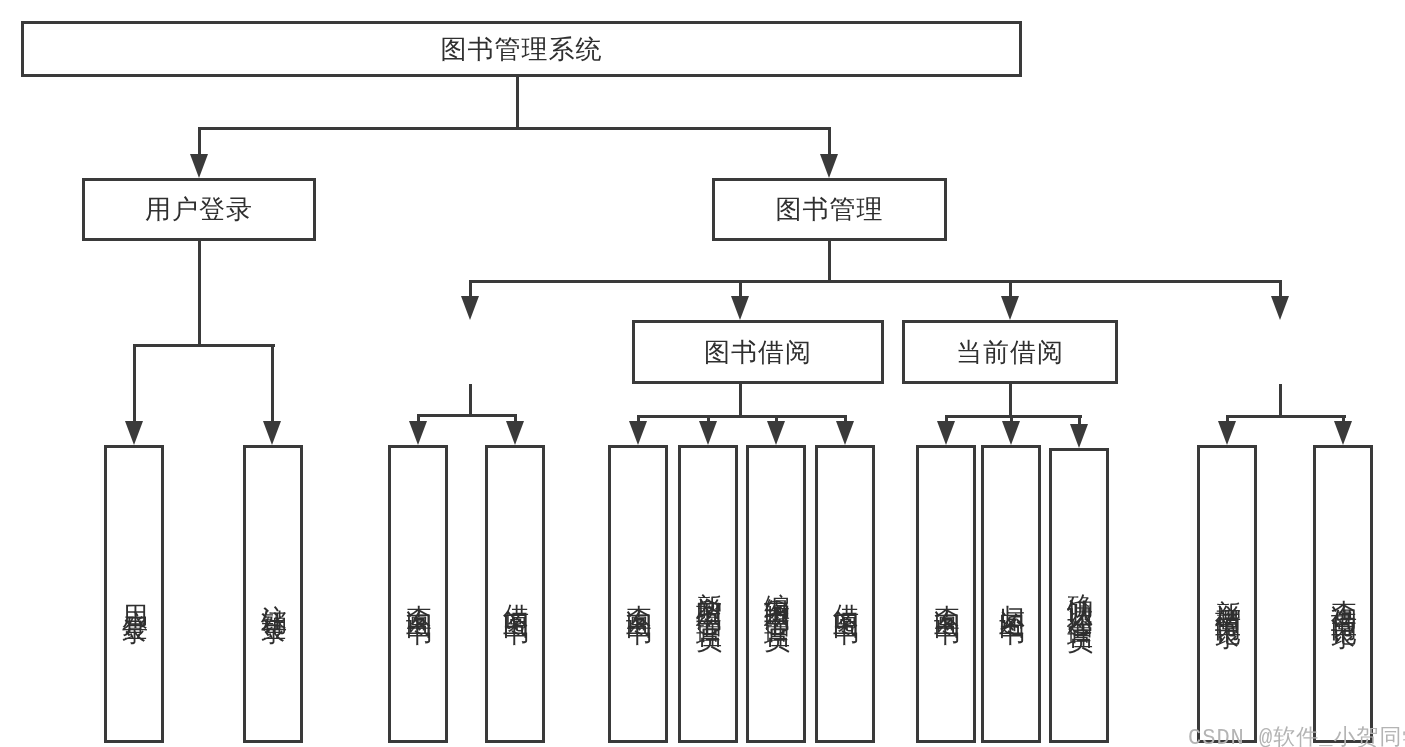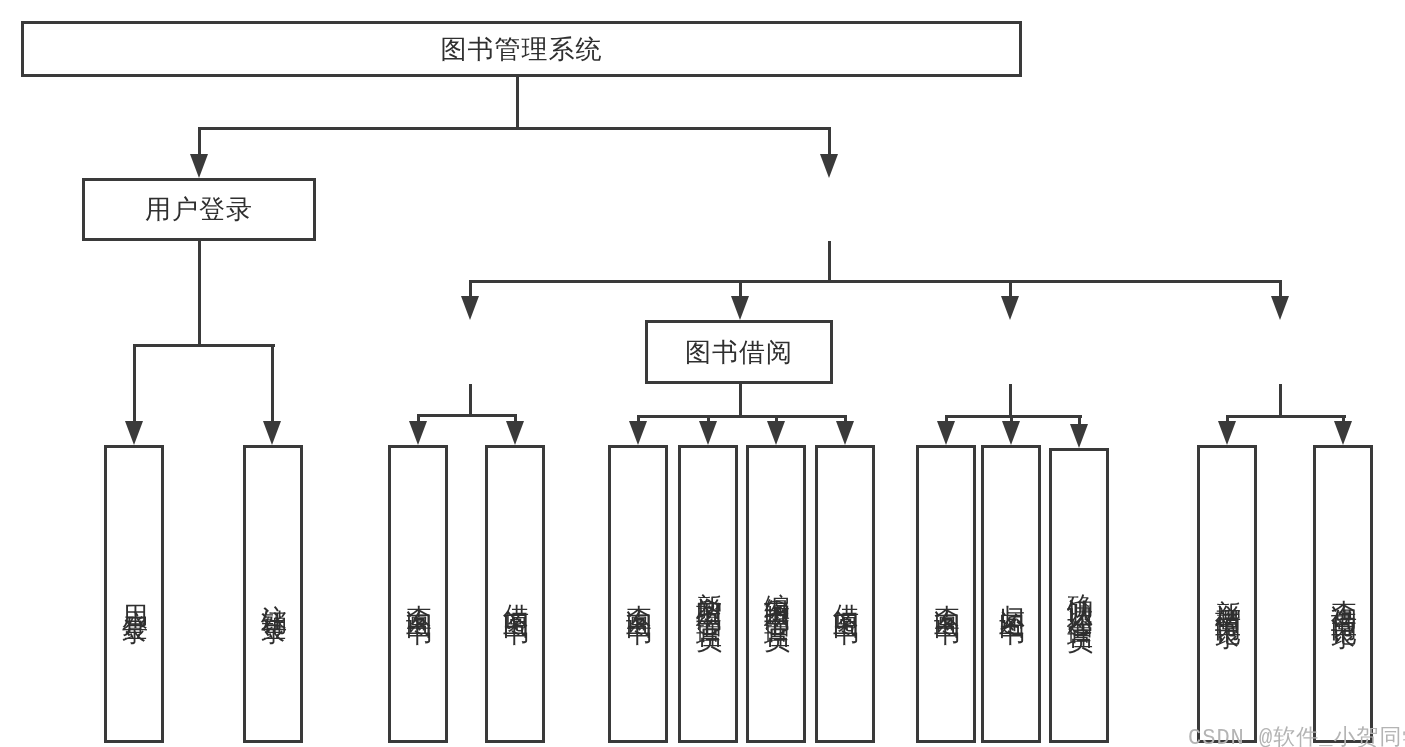--- a/index.html
+++ b/index.html
@@ -50,24 +50,26 @@
 </style>
 </head>
 <body>
 
 <div id="canvas">
 
   <div class="b" style="left:21px;top:13px;width:1001px;height:56px;">图书管理系统</div>
 
   <div class="b" style="left:82px;top:170px;width:234px;height:63px;">用户登录</div>
 
+  <div class="b" style="left:712px;top:170px;width:235px;height:63px;">图书管理</div>
 
 
-  <div class="b" style="left:645px;top:312px;width:188px;height:64px;">图书借阅</div>
+  <div class="b" style="left:632px;top:312px;width:252px;height:64px;">图书借阅</div>
 
+  <div class="b" style="left:902px;top:312px;width:216px;height:64px;">当前借阅</div>
 
 
   <div class="v" style="left:104px;top:437px;width:60px;height:298px;">用户登录</div>
 
   <div class="v" style="left:243px;top:437px;width:60px;height:298px;">注销登录</div>
 
   <div class="v" style="left:388px;top:437px;width:60px;height:298px;">查询图书</div>
 
   <div class="v" style="left:485px;top:437px;width:60px;height:298px;">借阅图书</div>
 

